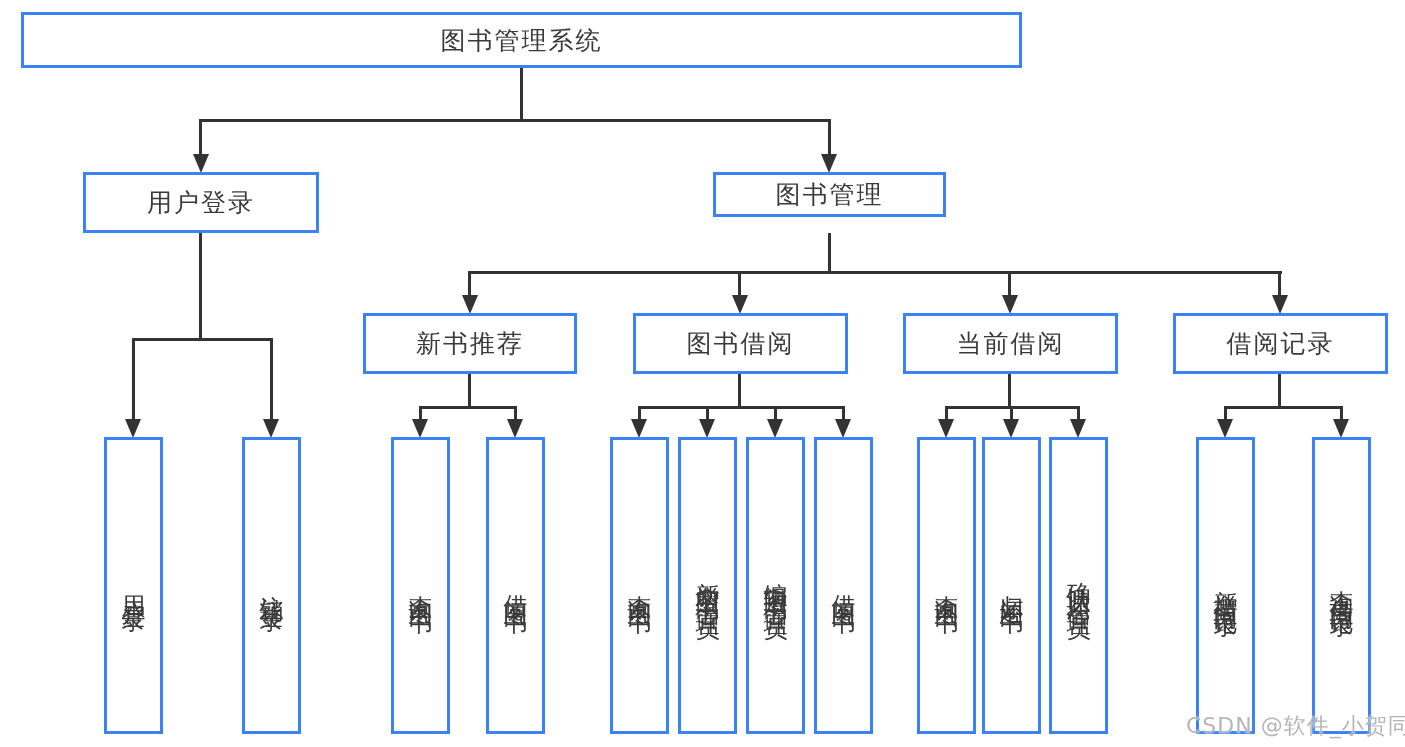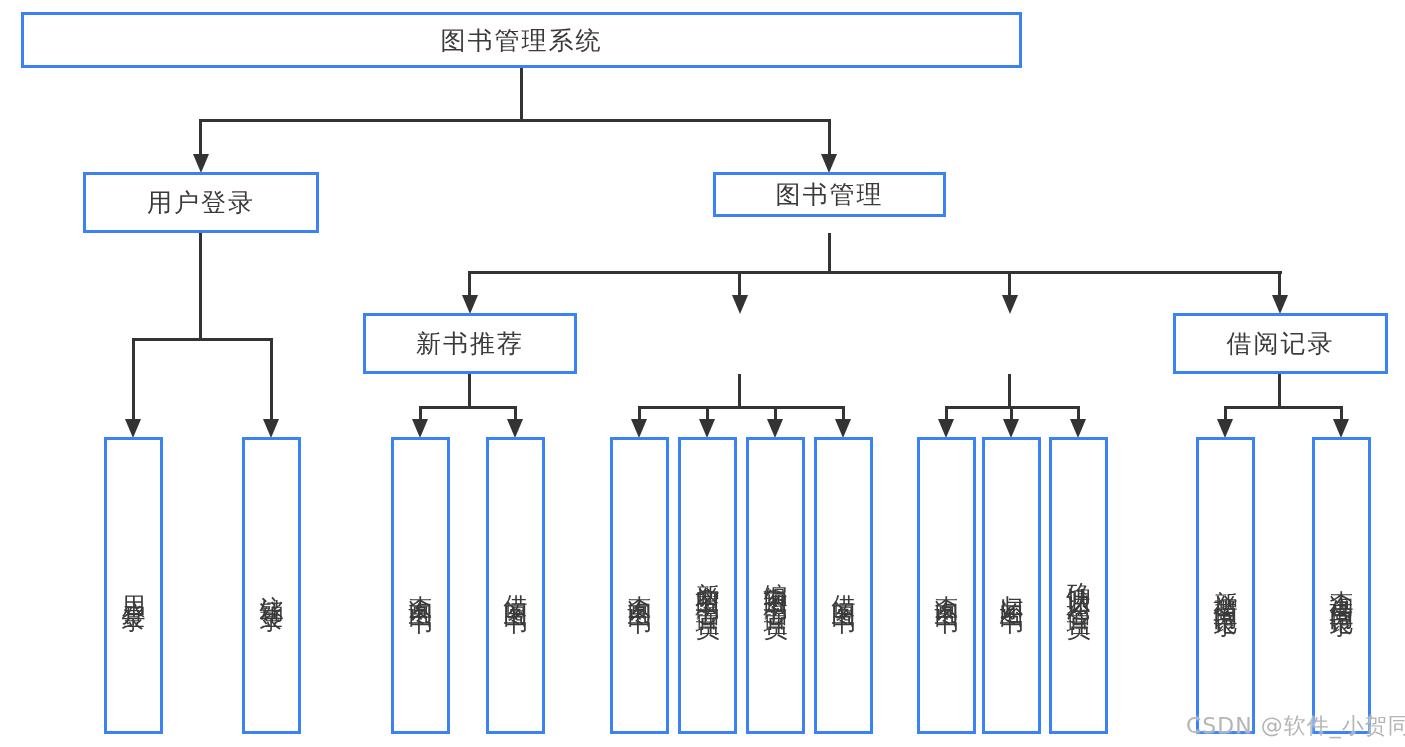--- a/index.html
+++ b/index.html
@@ -94,20 +94,22 @@
   <div class="vline" style="left:468px; top:271px; height:25px;"></div>
   <div class="arrow" style="left:462px; top:295px;"></div>
   <div class="vline" style="left:738px; top:271px; height:25px;"></div>
   <div class="arrow" style="left:732px; top:295px;"></div>
   <div class="vline" style="left:1008px; top:271px; height:25px;"></div>
   <div class="arrow" style="left:1002px; top:295px;"></div>
   <div class="vline" style="left:1278px; top:271px; height:25px;"></div>
   <div class="arrow" style="left:1272px; top:295px;"></div>
 
   <div class="box" style="left:363px; top:313px; width:214px; height:61px;">新书推荐</div>
+  <div class="box" style="left:633px; top:313px; width:215px; height:61px;">图书借阅</div>
+  <div class="box" style="left:903px; top:313px; width:215px; height:61px;">当前借阅</div>
   <div class="box" style="left:1173px; top:313px; width:215px; height:61px;">借阅记录</div>
 
   <div class="vline" style="left:468px; top:374px; height:32px;"></div>
   <div class="hline" style="left:419px; top:406px; width:98px;"></div>
   <div class="vline" style="left:419px; top:406px; height:15px;"></div>
   <div class="arrow" style="left:412px; top:419px;"></div>
   <div class="vline" style="left:514px; top:406px; height:15px;"></div>
   <div class="arrow" style="left:507px; top:419px;"></div>
 
   <div class="vline" style="left:738px; top:374px; height:32px;"></div>

